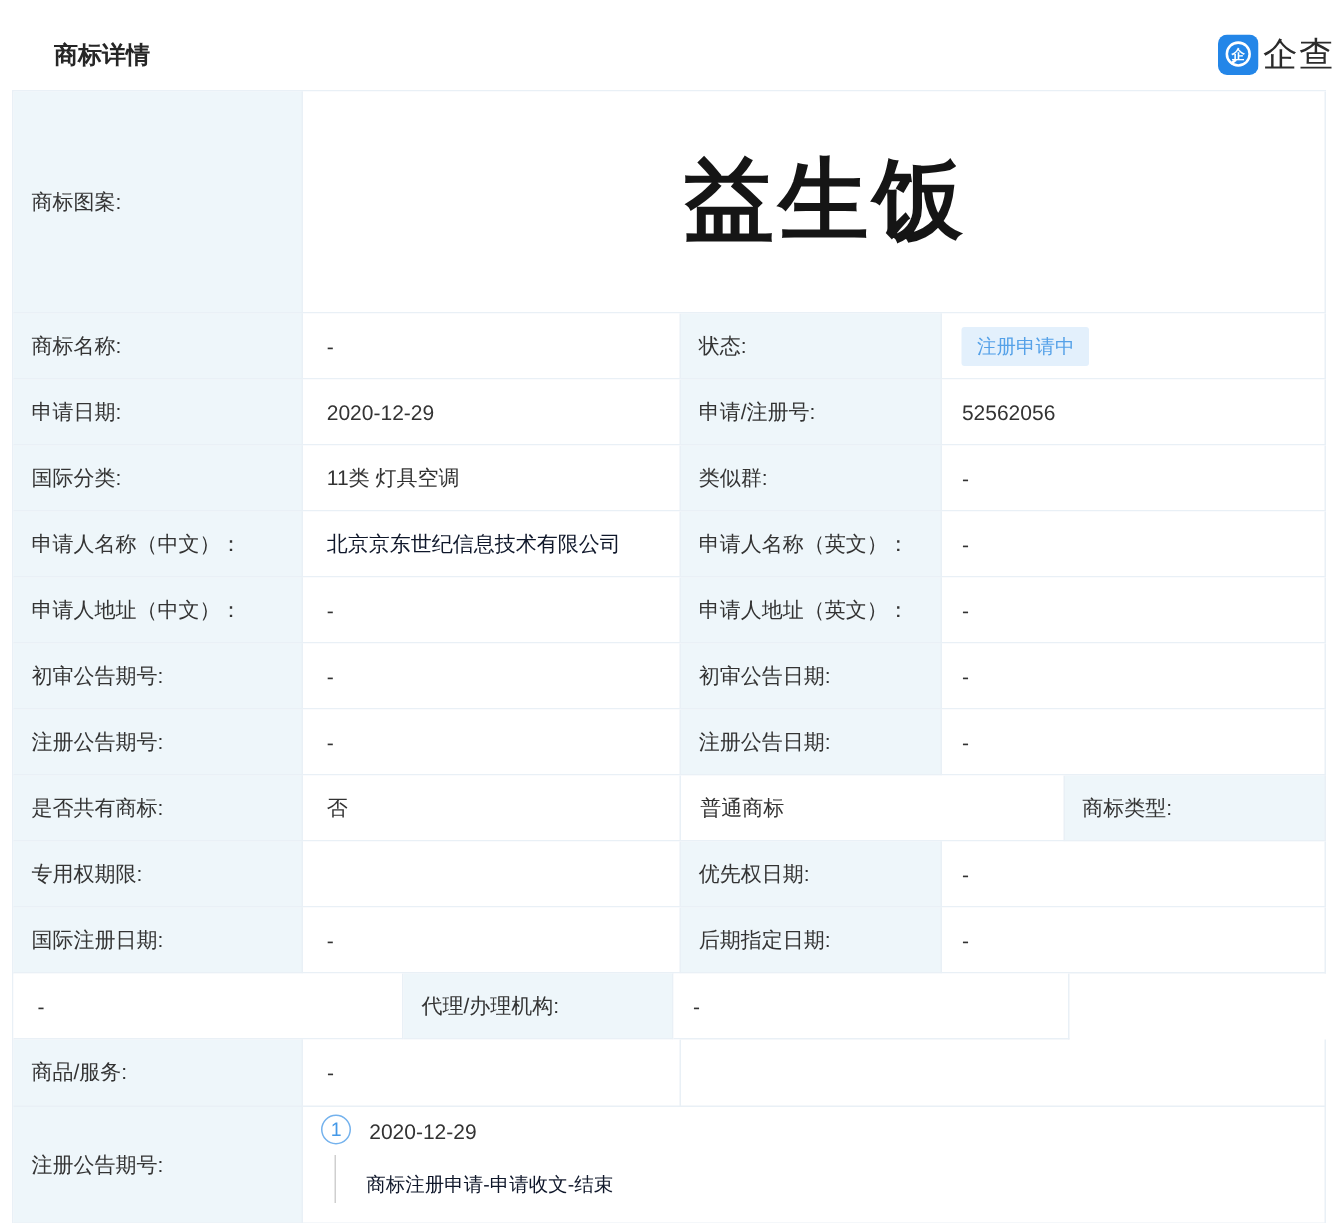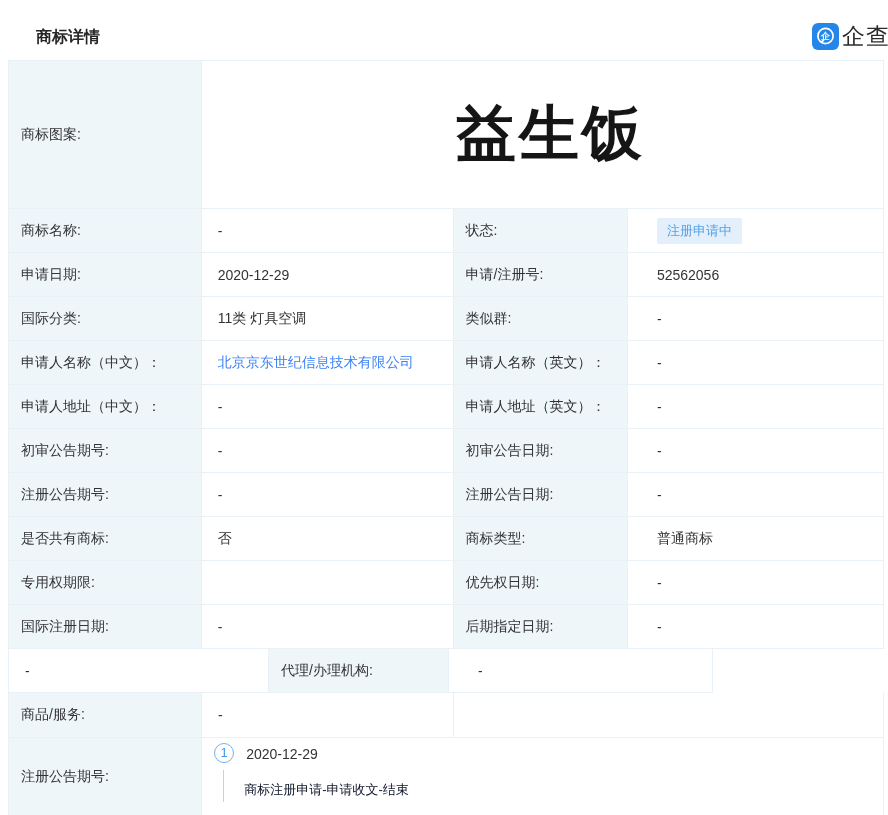--- a/index.html
+++ b/index.html
@@ -16,32 +16,32 @@
   .tm-table { position:absolute; left:8px; top:60px; width:876px;
     border-top:1px solid #e9f0f6; border-left:1px solid #e9f0f6; }
   .row { display:flex; }
   .cell { border-right:1px solid #e9f0f6; border-bottom:1px solid #e9f0f6;
     display:flex; align-items:center; font-size:14px; color:#333; overflow:hidden; }
   .label-cell { background:#eef6fa; padding-left:12px; color:#333; }
   .value-cell { padding-left:16px; background:#fff; }
   .c-label1 { width:199px; }
   .c-val1   { width:260px; }
   .c-label2 { width:180px; }
-  .c-val2   { width:264px; padding-left:29px; }
+  .c-val2   { width:264px; padding-left:13px; }
   .c-merged { width:444px; }
   .std-row .cell { height:44px; }
   .merged-row .cell { height:45px; }
 
   .image-row .cell { height:148px; }
   .image-value { width:704px; justify-content:center; }
   .mark-text { font-size:60px; font-weight:bold; color:#151515; letter-spacing:3px; }
 
   .status-badge { display:inline-block; background:#e3f0fc; color:#55a1e8;
     font-size:13px; line-height:16px; padding:5px 10px; border-radius:2px; }
-  .link-value { color:#3b82f6; cursor:pointer; text-decoration:none; }
+  .link-value { color:#0f172a; cursor:pointer; text-decoration:none; }
 
   .process-row .cell { height:78px; }
   .process-content { width:704px; position:relative; }
   .step-circle { position:absolute; left:12px; top:5px; width:20px; height:20px;
     border:1px solid #74b2ed; border-radius:50%; color:#4499e8; font-size:13px;
     line-height:18px; text-align:center; background:#fff; }
   .step-date { position:absolute; left:44px; top:8px; font-size:14px; color:#333; }
   .step-line { position:absolute; left:21px; top:32px; width:1px; height:32px; background:#cfcfcf; }
   .step-text { position:absolute; left:42px; top:43px; font-size:13px; color:#0f172a; }
 </style>
@@ -115,22 +115,22 @@
       </div>
       <div class="row std-row">
         <div class="cell label-cell c-label1">注册公告期号:</div>
         <div class="cell value-cell c-val1">-</div>
         <div class="cell label-cell c-label2">注册公告日期:</div>
         <div class="cell value-cell c-val2">-</div>
       </div>
       <div class="row std-row">
         <div class="cell label-cell c-label1">是否共有商标:</div>
         <div class="cell value-cell c-val1">否</div>
+        <div class="cell value-cell c-val2">普通商标</div>
         <div class="cell label-cell c-label2">商标类型:</div>
-        <div class="cell value-cell c-val2">普通商标</div>
       </div>
       <div class="row std-row">
         <div class="cell label-cell c-label1">专用权期限:</div>
         <div class="cell value-cell c-val1"></div>
         <div class="cell label-cell c-label2">优先权日期:</div>
         <div class="cell value-cell c-val2">-</div>
       </div>
       <div class="row std-row">
         <div class="cell label-cell c-label1">国际注册日期:</div>
         <div class="cell value-cell c-val1">-</div>

